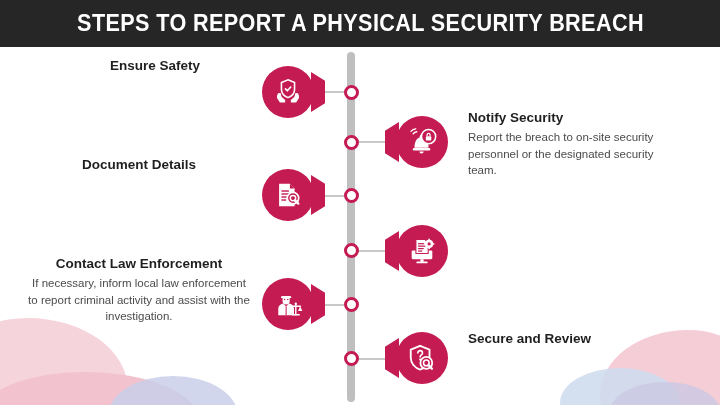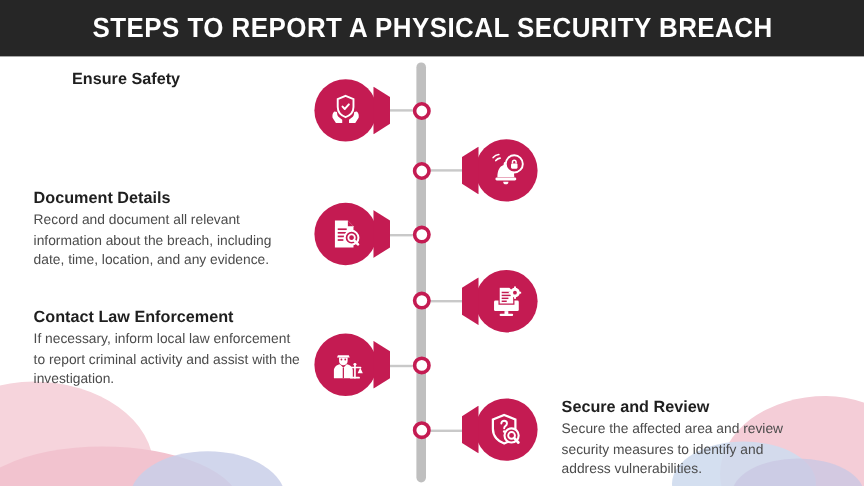--- a/index.html
+++ b/index.html
@@ -85,21 +85,21 @@
   .badge svg{position:absolute;left:11px;top:11px;width:30px;height:30px;z-index:2;}
 
   
   .block{position:absolute;}
   .block .blk-title{
     font-size:13.5px;font-weight:bold;color:#1f1f1f;margin:0 0 3px 0;line-height:1.2;
   }
   .block .blk-body{
     font-size:11.5px;color:#4b4b4b;line-height:1.42;margin:0;
   }
-  .block.left{text-align:left;}
+  .block.left{text-align:center;}
   .block.right{text-align:left;}
 </style>
 </head>
 <body>
 
 <div class="canvas">
 
   <div class="blob blob-pink-bl"></div>
   <div class="blob blob-pink-bl2"></div>
   <div class="blob blob-blue-bl"></div>
@@ -148,24 +148,27 @@
       <path d="M8 22 C8 16.5 9.8 12.5 13.5 11.3 V10.2 A2 2 0 0 1 17.5 10.2 V11.3 C21.2 12.5 23 16.5 23 22 Z" fill="#fff"></path>
       <rect x="6.2" y="22.4" width="18.6" height="2.6" rx="1.3" fill="#fff"></rect>
       <path d="M13.2 26 h4.6 a2.3 2.3 0 0 1 -4.6 0 Z" fill="#fff"></path>
       <path d="M6.6 7.2 C7.6 6 9 5.3 10.4 5.1" fill="none" stroke="#fff" stroke-width="1.5" stroke-linecap="round"></path>
       <path d="M4.2 4.6 C5.6 3 7.4 2.1 9.3 1.9" fill="none" stroke="#fff" stroke-width="1.4" stroke-linecap="round"></path>
       <circle cx="23" cy="10.2" r="7.6" fill="#c41b52" stroke="#fff" stroke-width="1.7"></circle>
       <rect x="20.1" y="9.9" width="5.8" height="4.6" rx="1" fill="#fff"></rect>
       <path d="M21.4 9.9 V8.5 a1.6 1.6 0 0 1 3.2 0 V9.9" fill="none" stroke="#fff" stroke-width="1.3"></path>
     </svg>
   </div>
+  <div class="block right" style="left:468px;top:110px;width:188px;">
+    <p class="blk-title">Notify Security</p>
+    <p class="blk-body">Report the breach to on-site security personnel or the designated security team.</p>
+  </div>
 
   <div class="block left" style="left:28px;top:157px;width:222px;">
     <p class="blk-title">Document Details</p>
-    <p class="blk-body">Record and document all relevant information about the breach, including date, time, location, and any evidence.</p>
   </div>
   <div class="badge left" style="left:262px;top:169px;">
     <div class="disc"></div>
     <div class="notch"></div>
     <svg viewBox="0 0 32 32">
       <path d="M6.5 4 H18 l5 5 V28 H6.5 Z" fill="#fff"></path>
       <path d="M18 4 V9 h5" fill="#c41b52"></path>
       <rect x="9" y="11" width="8" height="1.5" fill="#c41b52"></rect>
       <rect x="9" y="14.2" width="8" height="1.5" fill="#c41b52"></rect>
       <rect x="9" y="17.4" width="6" height="1.5" fill="#c41b52"></rect>
@@ -231,16 +234,15 @@
       <path d="M14 3 L24 7 V15.5 C24 22 19.4 26.6 14 28.4 C8.6 26.6 4 22 4 15.5 V7 Z" fill="none" stroke="#fff" stroke-width="2"></path>
       <path d="M11.5 10.6 c0-1.4 1.1-2.5 2.5-2.5 s2.5 1.1 2.5 2.5 c0 1-0.5 1.6-1.2 2.1 -0.8 0.6-1.3 1-1.3 2.1" fill="none" stroke="#fff" stroke-width="1.7" stroke-linecap="round"></path>
       <circle cx="14" cy="17.6" r="1.1" fill="#fff"></circle>
       <circle cx="20.6" cy="21.2" r="6.3" fill="#c41b52" stroke="#fff" stroke-width="1.9"></circle>
       <circle cx="20.6" cy="21.2" r="3" fill="none" stroke="#fff" stroke-width="1.7"></circle>
       <path d="M23 23.6 L26.6 27.4" stroke="#fff" stroke-width="2.5" stroke-linecap="round"></path>
     </svg>
   </div>
   <div class="block right" style="left:468px;top:331px;width:198px;">
     <p class="blk-title">Secure and Review</p>
-    <p class="blk-body">Secure the affected area and review security measures to identify and address vulnerabilities.</p>
   </div>
 
 </div>
 
 </body></html>

